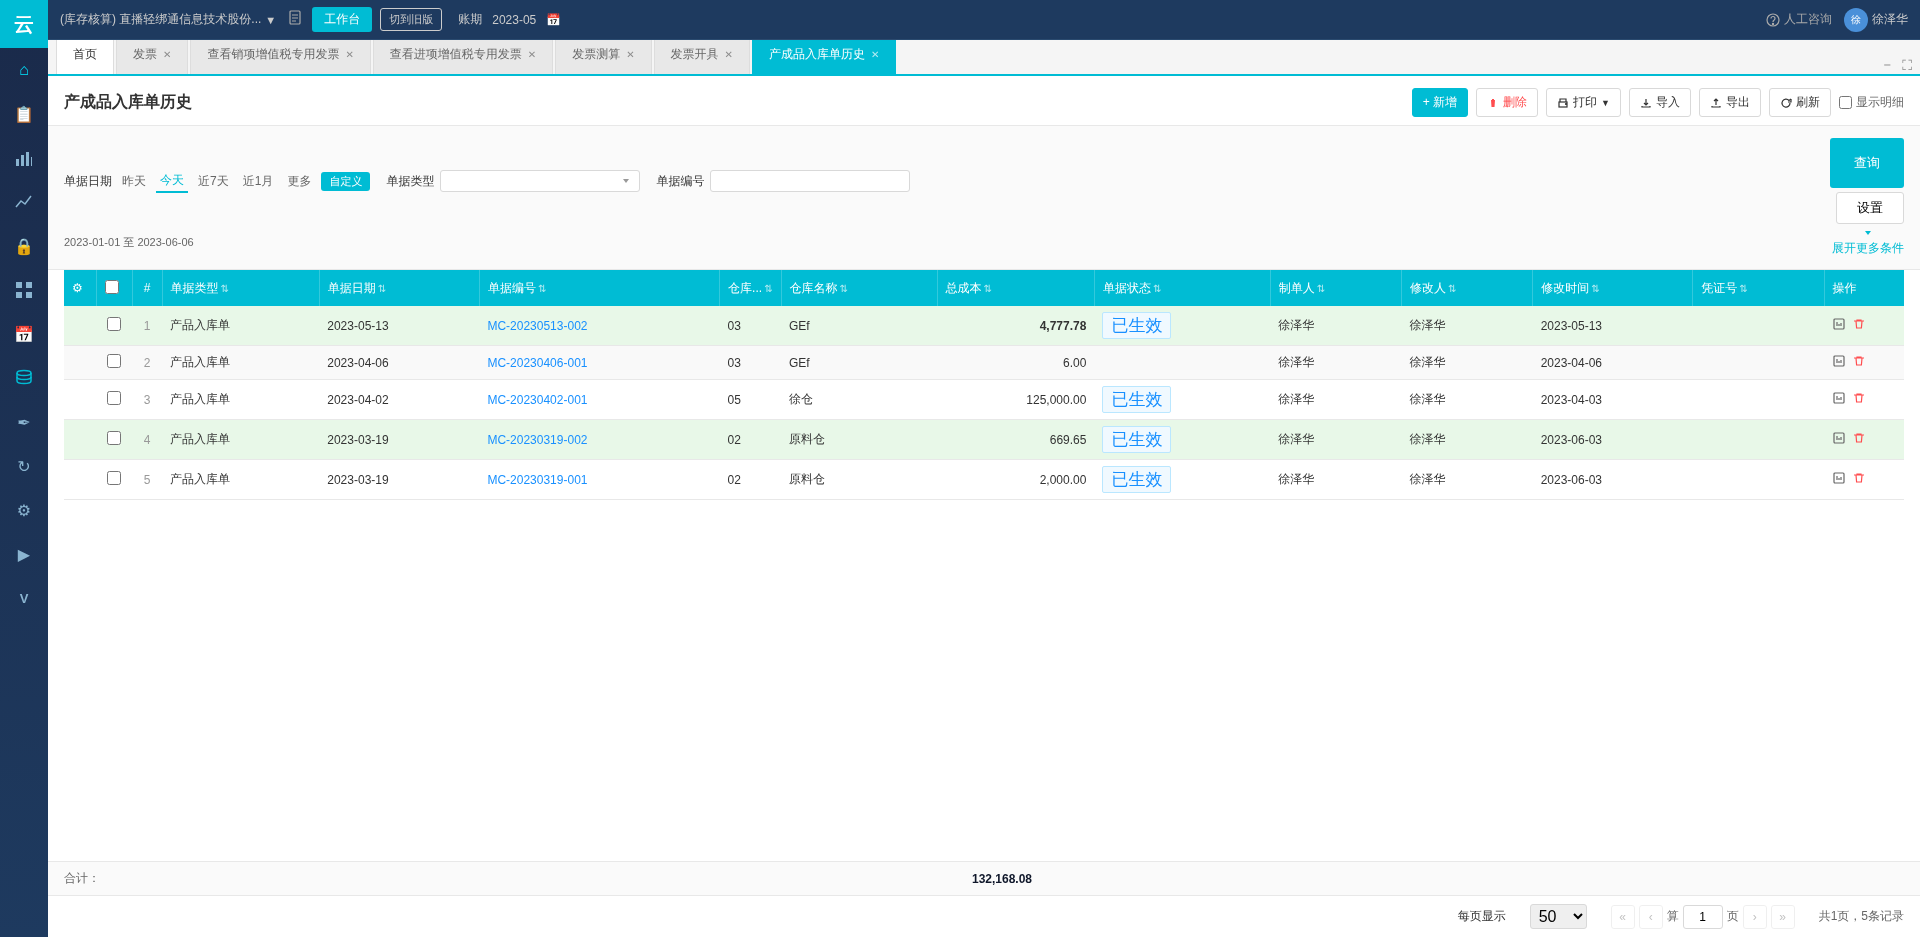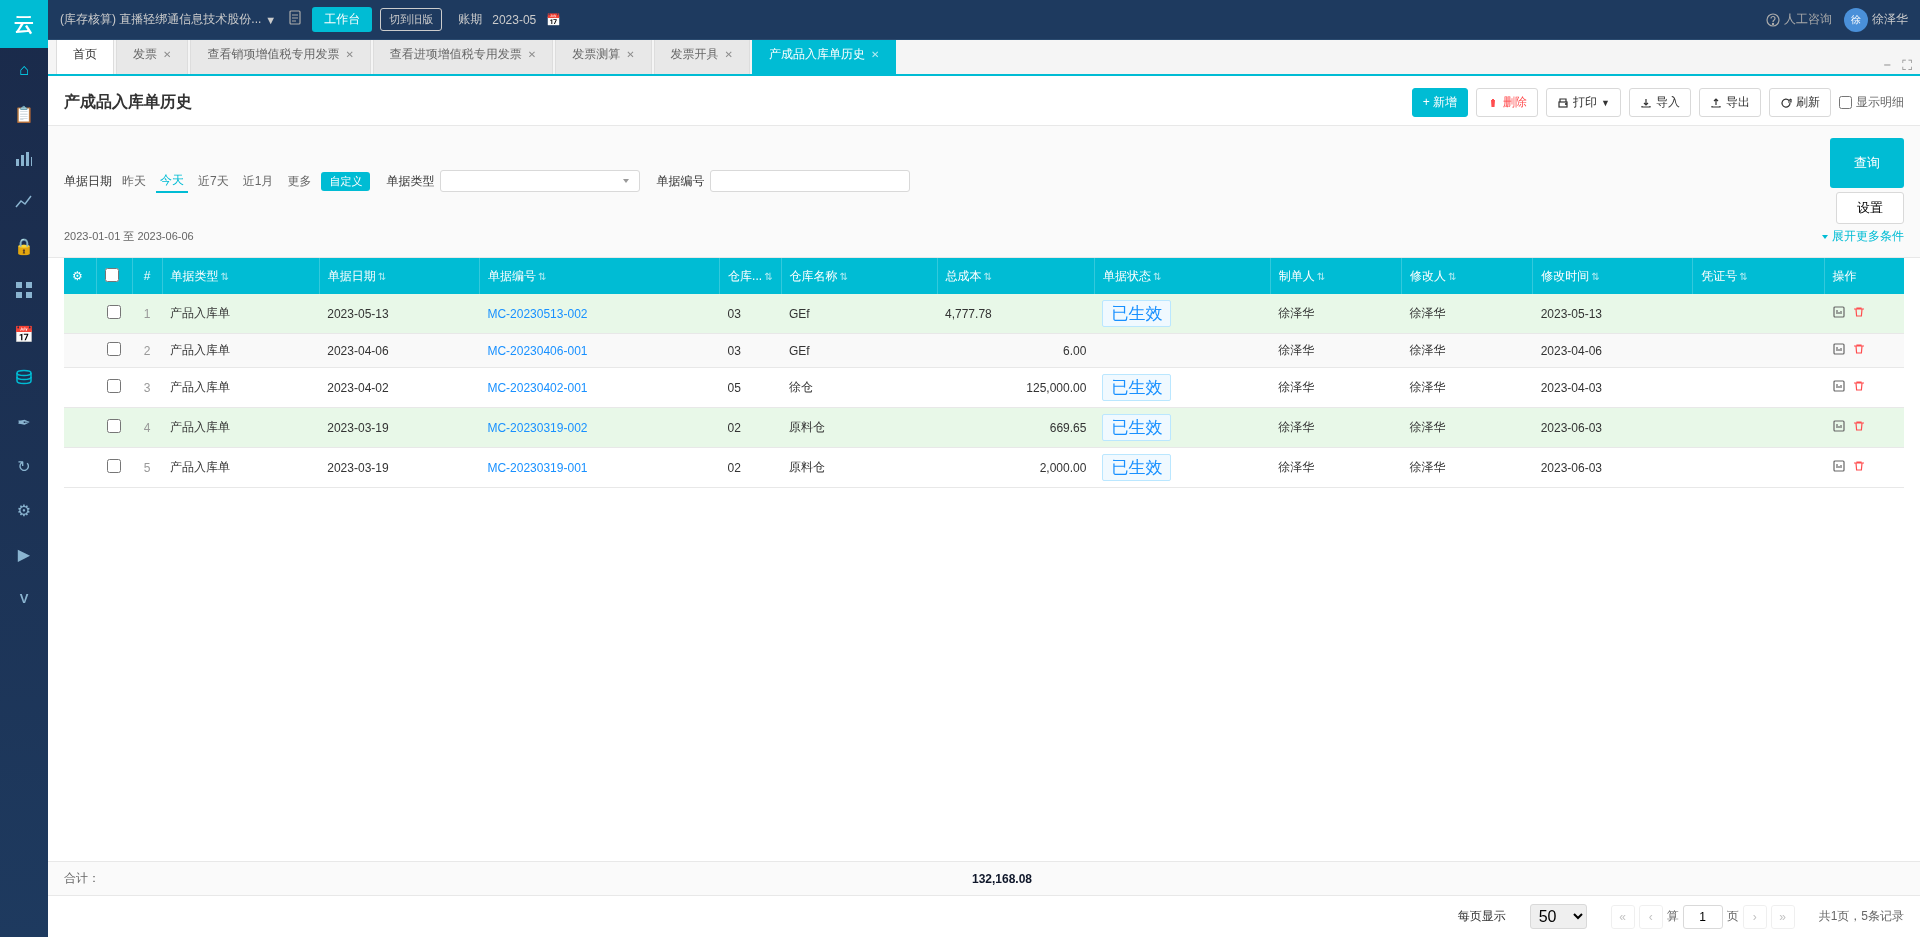--- a/index.html
+++ b/index.html
@@ -47,21 +47,21 @@
     .filter-area { padding: 12px 16px; background: #fafafa; border-bottom: 1px solid #e8e8e8; }
     .filter-row { display: flex; align-items: center; gap: 16px; flex-wrap: wrap; }
     .filter-item { display: flex; align-items: center; gap: 6px; font-size: 12px; color: #666; }
     .filter-label { white-space: nowrap; color: #333; }
     .filter-link { color: #666; cursor: pointer; padding: 2px 4px; }
     .filter-link.active { color: #00bcd4; border-bottom: 2px solid #00bcd4; }
     .filter-custom { background: #00bcd4; color: white; padding: 2px 8px; border-radius: 3px; font-size: 11px; cursor: pointer; }
     .filter-date { color: #666; font-size: 11px; }
     .filter-select { display: flex; align-items: center; gap: 4px; border: 1px solid #d9d9d9; border-radius: 3px; padding: 3px 8px; background: white; min-width: 200px; }
     .filter-input { border: 1px solid #d9d9d9; border-radius: 3px; padding: 3px 8px; background: white; min-width: 200px; outline: none; font-size: 12px; }
-    .filter-expand { color: #00bcd4; cursor: pointer; font-size: 12px; display: flex; align-items: center; gap: 2px; }
+    .filter-expand { color: #00bcd4; cursor: pointer; font-size: 12px; display: flex; align-items: center; gap: 2px; flex-direction: column; }
     .query-btn { background: #00bcd4; color: white; border: none; padding: 16px 24px; border-radius: 3px; cursor: pointer; font-size: 13px; }
     .set-btn { border: 1px solid #d9d9d9; background: white; padding: 6px 20px; border-radius: 3px; cursor: pointer; font-size: 13px; }
 
     
     .table-container { flex: 1; overflow: auto; padding: 0 16px; }
     .data-table { width: 100%; border-collapse: collapse; font-size: 12px; }
     .data-table thead tr { background: #00bcd4; color: white; height: 36px; }
     .data-table thead th { padding: 6px 8px; text-align: left; white-space: nowrap; font-weight: normal; border-right: 1px solid rgba(255,255,255,0.2); }
     .data-table thead th:last-child { border-right: none; }
     .data-table tbody tr { height: 34px; border-bottom: 1px solid #e8e8e8; }
@@ -388,21 +388,21 @@
     <td></td>
     <td class="check-col">
       <input type="checkbox" class="checkbox" style="">
     </td>
     <td class="row-num">1</td>
     <td>产品入库单</td>
     <td>2023-05-13</td>
     <td class="link-cell">MC-20230513-002</td>
     <td>03</td>
     <td>GEf</td>
-    <td style="text-align:left;">4,777.78</td>
+    <td style="text-align:right;font-weight:bold;">4,777.78</td>
     <td><span class="status-badge status-active">已生效</span></td>
     <td>徐泽华</td>
     <td>徐泽华</td>
     <td>2023-05-13</td>
     <td></td>
     <td>
       <div class="action-icons">
         <span class="action-icon" title="编辑">
           <svg width="14" height="14" viewBox="0 0 14 14" fill="none" stroke="currentColor" stroke-width="1.2">
                       <rect x="2" y="2" width="10" height="10" rx="1"></rect>

